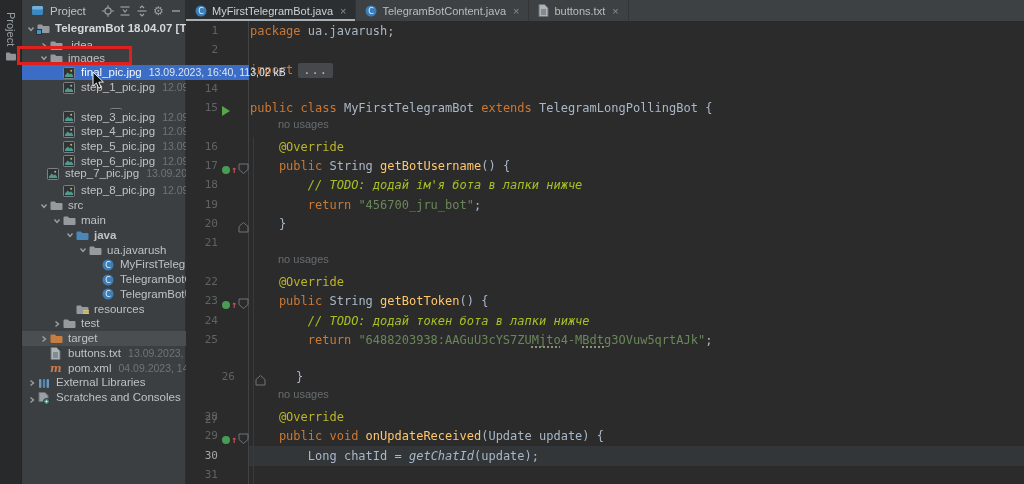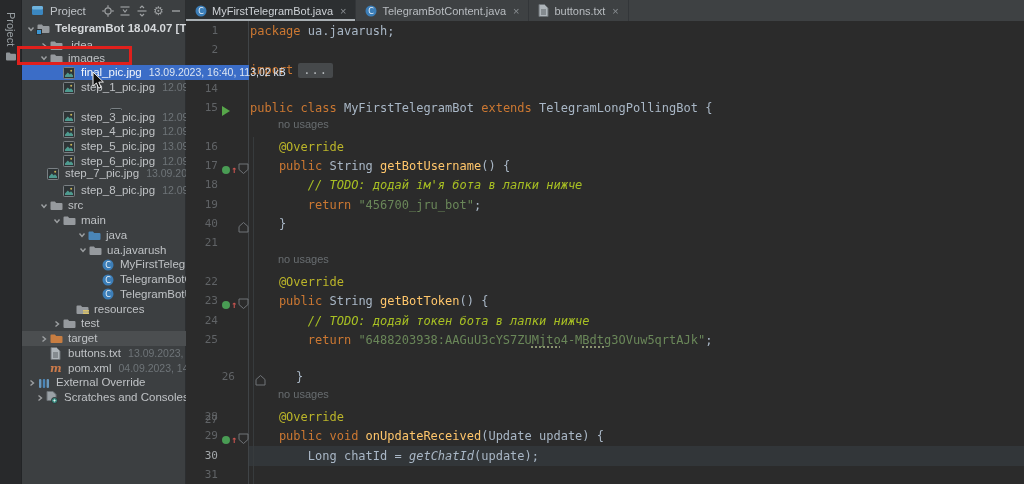--- a/index.html
+++ b/index.html
@@ -293,21 +293,21 @@
               <polyline points="2.5,3.5 5,6.5 7.5,3.5"></polyline>
             </svg>
           </span>
           <span class="t-icon" style="position: relative;">
             <svg width="13" height="11" style="position:relative;">
               <path d="M0.5 2.5 a1 1 0 0 1 1 -1 h3.4 l1.3 1.5 h5.3 a1 1 0 0 1 1 1 v5 a1 1 0 0 1 -1 1 h-10 a1 1 0 0 1 -1 -1 z" fill="#969a9e"></path>
             </svg>
           </span>
           <span class="t-label">main</span>
         </div>
-        <div class="trow" style="top: 227.78px; padding-left: 53px;">
+        <div class="trow" style="top: 227.78px; padding-left: 41px; font-weight: bold;">
           <span class="t-chev">
             <svg width="10" height="10" fill="none" stroke="#9da0a2" stroke-width="1.4">
               <polyline points="2.5,3.5 5,6.5 7.5,3.5"></polyline>
             </svg>
           </span>
           <span class="t-icon" style="position: relative;">
             <svg width="13" height="11" style="position:relative;">
               <path d="M0.5 2.5 a1 1 0 0 1 1 -1 h3.4 l1.3 1.5 h5.3 a1 1 0 0 1 1 1 v5 a1 1 0 0 1 -1 1 h-10 a1 1 0 0 1 -1 -1 z" fill="#4a86b8"></path>
             </svg>
           </span>
@@ -422,23 +422,23 @@
               <polyline points="3.5,2.5 6.5,5 3.5,7.5"></polyline>
             </svg>
           </span>
           <span class="t-icon" style="position: relative;">
             <svg width="12" height="12">
               <rect x="1" y="2" width="2.4" height="9" rx="1" fill="#6897bb"></rect>
               <rect x="4.8" y="2" width="2.4" height="9" rx="1" fill="#4a86b8"></rect>
               <rect x="8.6" y="2" width="2.4" height="9" rx="1" fill="#6897bb"></rect>
             </svg>
           </span>
-          <span class="t-label">External Override</span>
-        </div>
-        <div class="trow" style="top: 390.25px; padding-left: 11px;">
+          <span class="t-label">External Libraries</span>
+        </div>
+        <div class="trow" style="top: 390.25px; padding-left: 3px; align-items: flex-end;">
           <span class="t-chev">
             <svg width="10" height="10" fill="none" stroke="#9da0a2" stroke-width="1.4">
               <polyline points="3.5,2.5 6.5,5 3.5,7.5"></polyline>
             </svg>
           </span>
           <span class="t-icon" style="position: relative;">
             <svg width="12" height="13">
               <path d="M1 0.5 h6 l3 3 v6 h-9 z" fill="#9aa1a6" stroke="#6d7377"></path>
               <circle cx="8.5" cy="9.5" r="3" fill="#3c8f83" stroke="#2e3133"></circle>
               <path d="M7.4 9.5 h2.2 M8.5 8.4 v2.2" stroke="#e6eef0" stroke-width="0.9"></path>
@@ -529,21 +529,21 @@
         </div>
         <div class="code-row" style="top: 154.4px;">
           <span class="g-num">18</span>
           <span class="code-text"><span class="tk-todo">        // TODO: додай ім'я бота в лапки нижче</span></span>
         </div>
         <div class="code-row" style="top: 173.7px;">
           <span class="g-num">19</span>
           <span class="code-text"><span class="tk-kw">        return </span><span class="tk-str">"456700_jru_bot"</span><span class="tk-pl">;</span></span>
         </div>
         <div class="code-row" style="top: 193px;">
-          <span class="g-num">40</span>
+          <span class="g-num">20</span>
           <span class="g-fold"><svg width="11" height="12">
               <path d="M1 11 H10 V5.5 L5.5 1.5 L1 5.5 Z" fill="#2b2b2b" stroke="#707478"></path>
             </svg></span>
           <span class="code-text"><span class="tk-pl">    }</span></span>
         </div>
         <div class="code-row" style="top: 212.3px;">
           <span class="g-num">21</span>
           <span class="code-text"></span>
         </div>
         <div class="inlay" style="top: 231.6px;">no usages</div>

